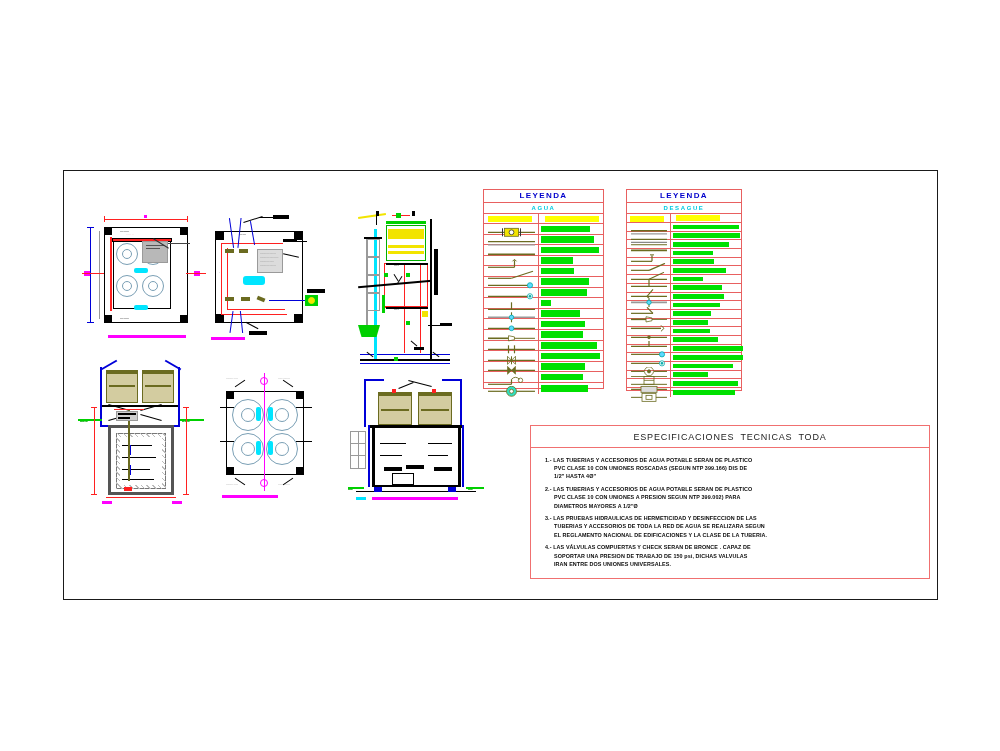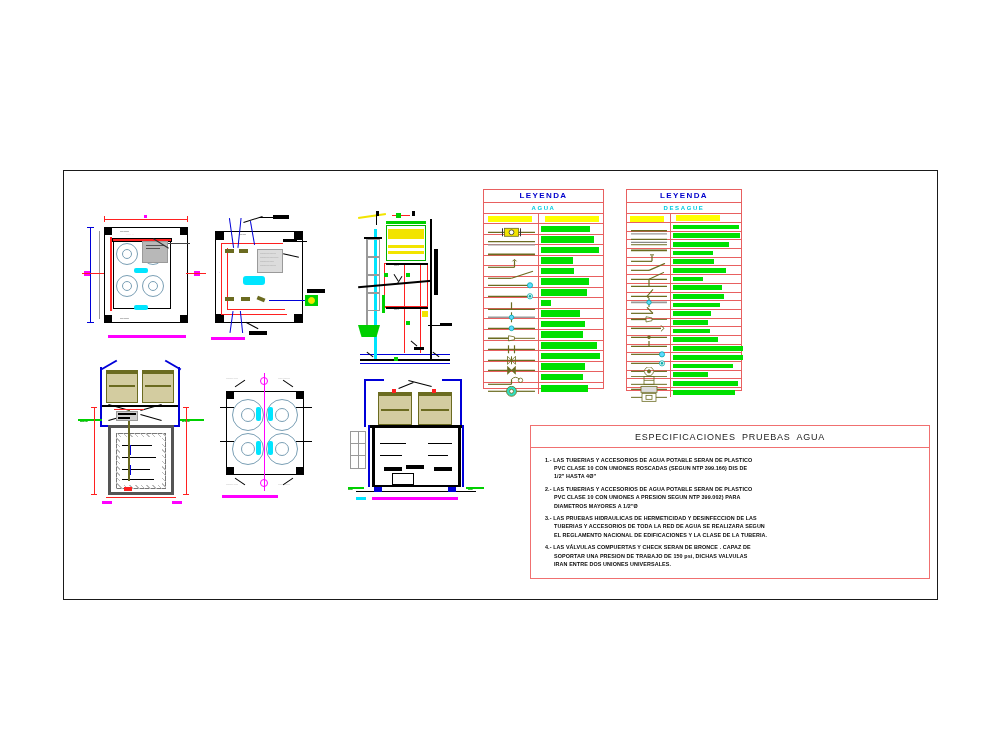--- a/index.html
+++ b/index.html
@@ -822,21 +822,21 @@
               <line x1="29" y1="4.35" x2="40" y2="4.35" stroke="#6b6b20" stroke-width="1"></line>
             </svg></div>
           <div class="cdesc">
             <span class="hl" style="width: 62px; height: 4.7px;"></span>
           </div>
         </div>
       </div>
   </div>
 
   <div id="specbox">
-    <div id="spectitle">ESPECIFICACIONES  PRUEBAS  AGUA</div>
+    <div id="spectitle">ESPECIFICACIONES  TECNICAS  TODA</div>
     <div id="specbody">
         <div class="spec-item"><span class="num">1.- </span><span>LAS TUBERIAS Y ACCESORIOS DE AGUA  POTABLE SERAN DE PLASTICO</span><span class="l2">PVC CLASE 10 CON UNIONES ROSCADAS (SEGUN NTP 399.166) DIS DE</span><span class="l3">1/2" HASTA 4Ø"</span></div>
         <div class="spec-item"><span class="num">2.- </span><span>LAS TUBERIAS Y ACCESORIOS DE AGUA  POTABLE SERAN DE PLASTICO</span><span class="l2">PVC CLASE 10 CON UNIONES A  PRESION SEGUN NTP 399.002) PARA</span><span class="l3">DIAMETROS MAYORES A 1/2"Ø</span></div>
         <div class="spec-item"><span class="num">3.- </span><span>LAS PRUEBAS HIDRAULICAS DE HERMETICIDAD Y DESINFECCION DE LAS</span><span class="l2">TUBERIAS Y ACCESORIOS DE TODA  LA RED DE AGUA SE REALIZARA SEGUN</span><span class="l3">EL REGLAMENTO NACIONAL DE EDIFICACIONES Y LA CLASE DE LA TUBERIA.</span></div>
         <div class="spec-item"><span class="num">4.- </span><span>LAS VÁLVULAS COMPUERTAS Y CHECK SERAN DE BRONCE . CAPAZ DE</span><span class="l2">SOPORTAR UNA PRESION DE TRABAJO DE 150 psi, DICHAS VALVULAS</span><span class="l3">IRAN ENTRE DOS UNIONES UNIVERSALES.</span></div>
       </div>
   </div>
 
 </div>
 

